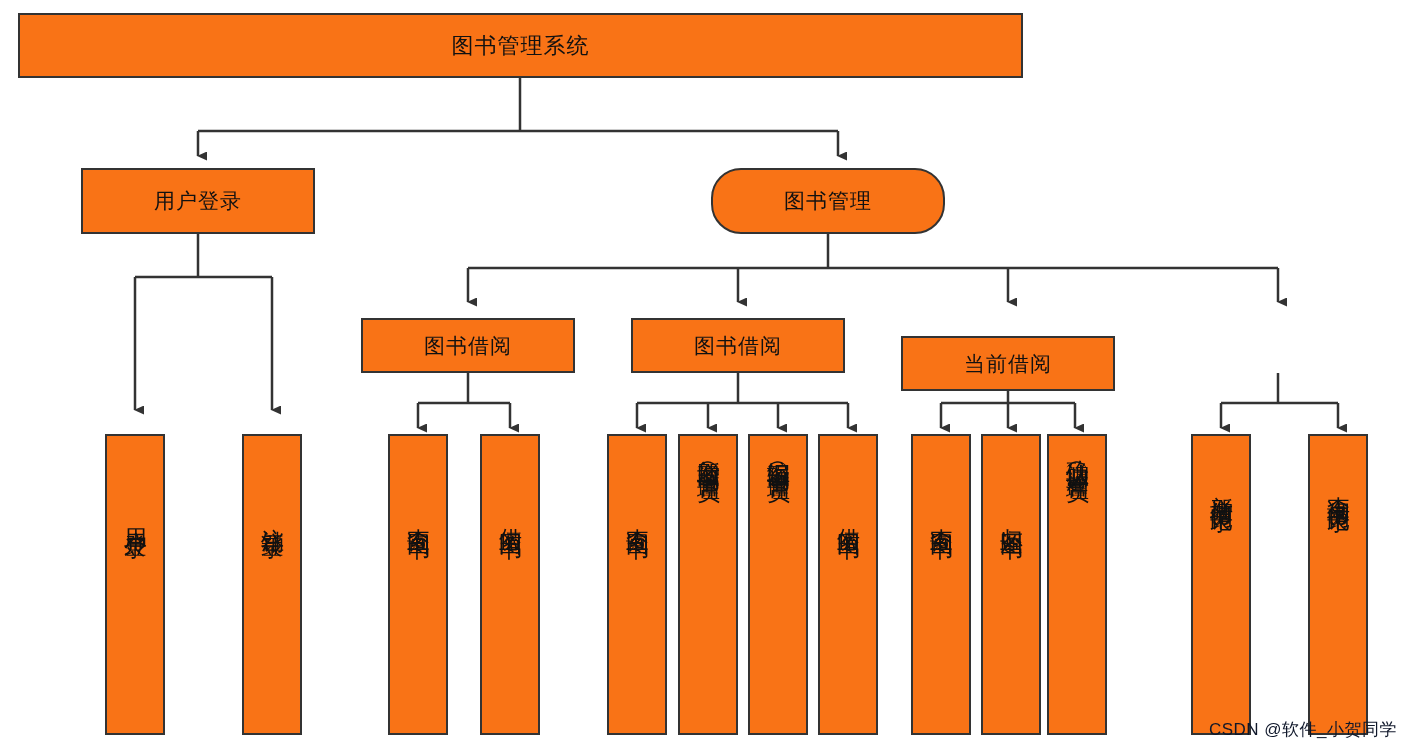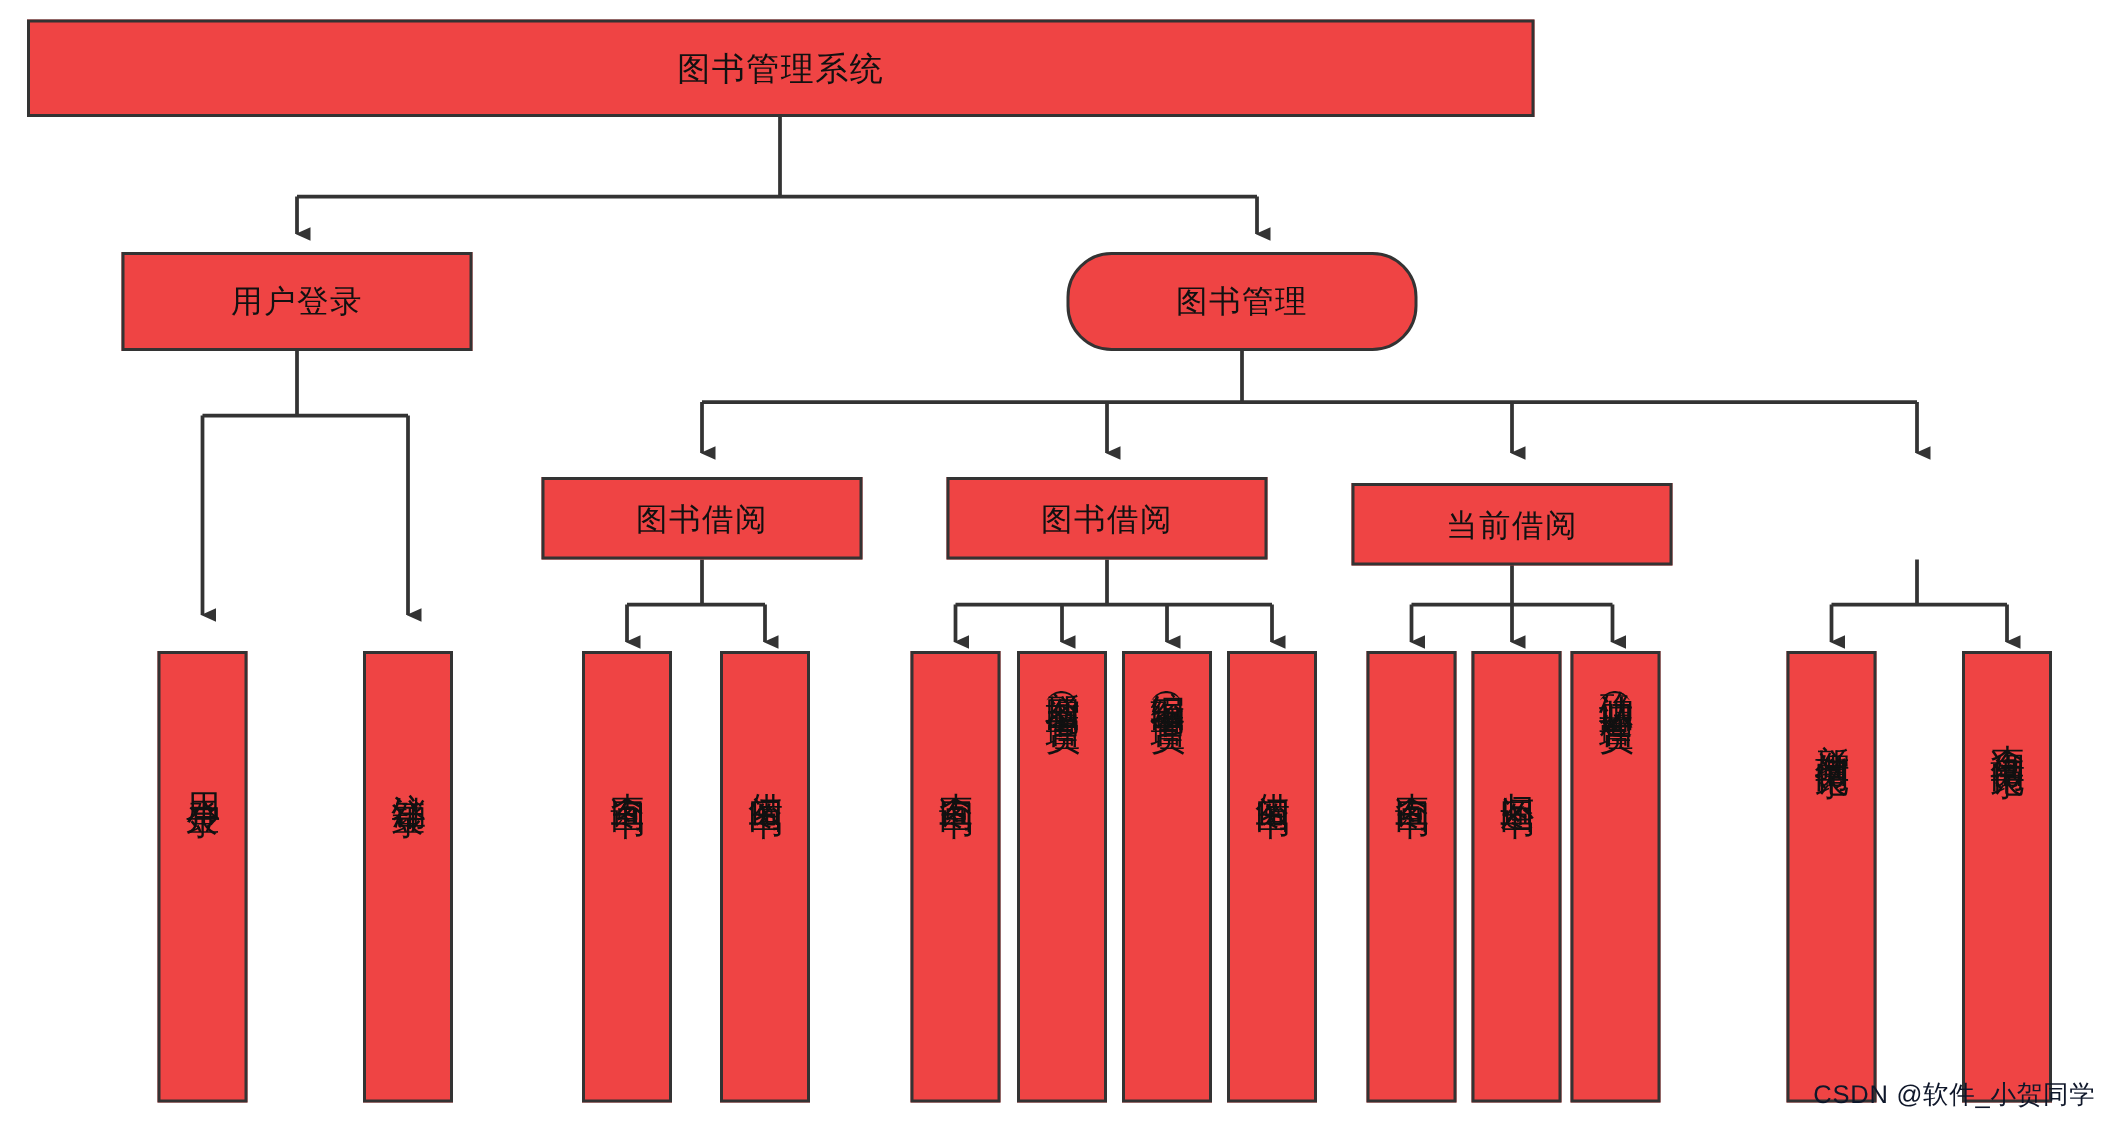--- a/index.html
+++ b/index.html
@@ -13,21 +13,21 @@
     height:747px;
     background:#ffffff;
     overflow:hidden;
   }
   #wires{position:absolute;left:0;top:0;width:1405px;height:747px;}
 
   
   .node{
     position:absolute;
     box-sizing:border-box;
-    background:#ef4444;
+    background:#f97316;
     border:2.5px solid #333333;
     display:flex;
     align-items:center;
     justify-content:center;
     color:#111111;
   }
   .node.h{
     
     font-size:21px;
     letter-spacing:1px;
@@ -125,21 +125,21 @@
   <div class="node h" style="left:711px;top:168px;width:234px;height:66px;border-radius:30px;">
     <span>图书管理</span>
   </div>
 
   <div class="node h" style="left:361px;top:318px;width:214px;height:55px;">
     <span>图书借阅</span>
   </div>
   <div class="node h" style="left:631px;top:318px;width:214px;height:55px;">
     <span>图书借阅</span>
   </div>
-  <div class="node h" style="left:901px;top:322px;width:214px;height:55px;">
+  <div class="node h" style="left:901px;top:336px;width:214px;height:55px;">
     <span>当前借阅</span>
   </div>
 
   <div class="node v" style="left:105px;top:434px;width:60px;height:301px;">
     <span class="vtext" style="margin-top:74px;">用户登录</span>
   </div>
   <div class="node v" style="left:242px;top:434px;width:60px;height:301px;">
     <span class="vtext" style="margin-top:74px;">注销登录</span>
   </div>
 

